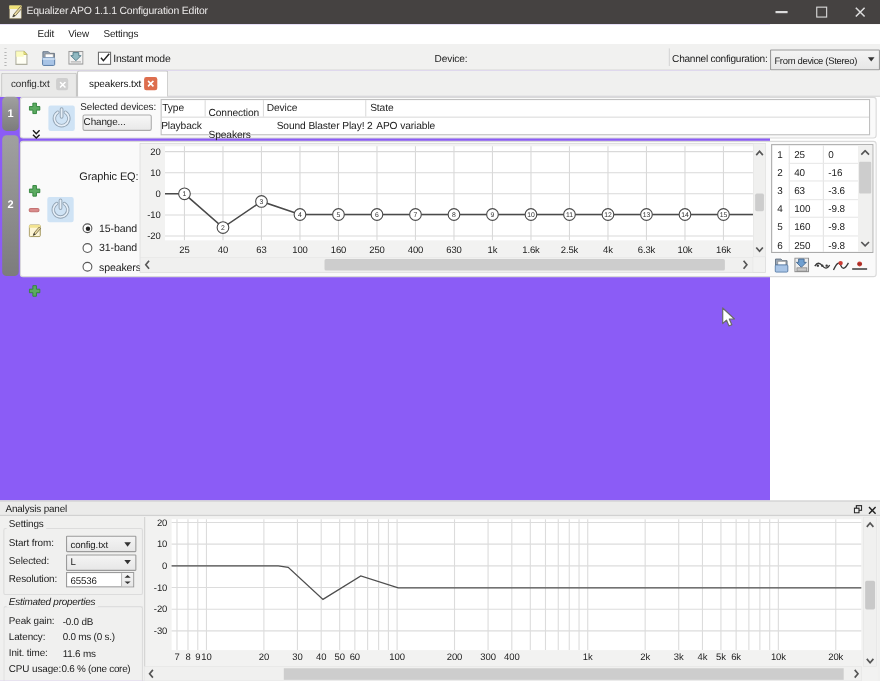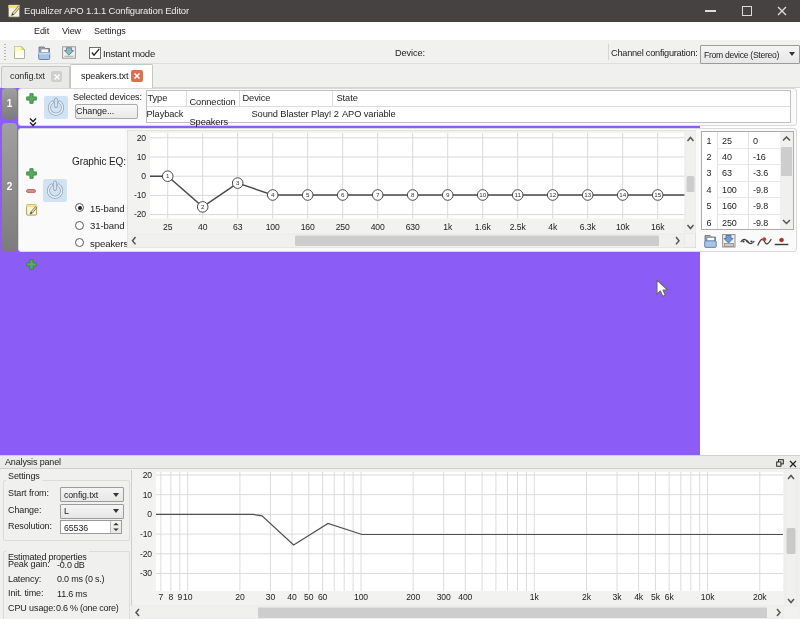--- a/index.html
+++ b/index.html
@@ -303,35 +303,35 @@
 <svg class="abs" style="left:788.5px;top:459.5px;" width="8" height="8" viewBox="0 0 8 8">
       <path d="M1,1 L7,7 M7,1 L1,7" stroke="#222" stroke-width="1.3"></path>
     </svg>
 <div class="abs" style="left:3px;top:480px;width:125px;height:59px;border:1px solid #dcdcdc;border-radius:2px;"></div>
 <div class="abs" style="left:6px;top:470.5px;background:#f0f0ef;padding:0 2px;">Settings</div>
 <div class="abs" style="left:8px;top:488px;">Start from:</div>
 <div class="combo" style="left:60px;top:487px;width:62px;height:13px;">
       <div class="cv" style="font-size:8.8px;">config.txt</div>
       <div class="arrowdn" style="right:4px;top:4.5px;"></div>
     </div>
-<div class="abs" style="left:8px;top:504.5px;">Change:</div>
+<div class="abs" style="left:8px;top:504.5px;">Selected:</div>
 <div class="combo" style="left:60px;top:503.5px;width:62px;height:13px;">
       <div class="cv" style="font-size:8.8px;">L</div>
       <div class="arrowdn" style="right:4px;top:4.5px;"></div>
     </div>
 <div class="abs" style="left:8px;top:521px;">Resolution:</div>
 <div class="abs" style="left:60px;top:520px;width:62px;height:13.5px;background:#fff;border:1px solid #9b9b9b;box-sizing:border-box;"></div>
 <div class="abs" style="left:64px;top:522.5px;font-size:8.8px;">65536</div>
 <div class="abs" style="left:110px;top:520.5px;width:11px;height:12.5px;background:linear-gradient(#f4f4f4,#e7e7e7);border-left:1px solid #bbb;box-sizing:border-box;"></div>
 <svg class="abs" style="left:112px;top:522px;" width="8" height="10" viewBox="0 0 8 10">
  <path d="M1.2,3.2 L4,0.8 L6.8,3.2 Z" fill="#333"></path>
       <path d="M1.2,6.6 L4,9 L6.8,6.6 Z" fill="#333"></path>
 </svg>
 <div class="abs" style="left:3px;top:551px;width:125px;height:70px;border:1px solid #dcdcdc;border-radius:2px;border-bottom:none;"></div>
-<div class="abs" style="left:6px;top:542px;background:#f0f0ef;padding:10px 2px;letter-spacing:-0.2px;">Estimated properties</div>
+<div class="abs" style="left:6px;top:542px;background:#f0f0ef;padding:0 2px;letter-spacing:-0.2px;font-style:italic;">Estimated properties</div>
 <div class="abs" style="left:8px;top:559px;">Peak gain:</div>
     <div class="abs" style="left:57px;top:559.5px;font-size:9px;letter-spacing:-0.2px;">-0.0 dB</div>
 <div class="abs" style="left:8px;top:573.5px;">Latency:</div>
     <div class="abs" style="left:57px;top:574px;font-size:9px;letter-spacing:-0.2px;">0.0 ms (0 s.)</div>
 <div class="abs" style="left:8px;top:588px;">Init. time:</div>
     <div class="abs" style="left:57px;top:588.5px;font-size:9px;letter-spacing:-0.2px;">11.6 ms</div>
 <div class="abs" style="left:8px;top:602.5px;">CPU usage:</div>
     <div class="abs" style="left:56px;top:603px;font-size:9px;letter-spacing:-0.25px;">0.6 % (one core)</div>
 
 <svg class="abs" style="left:131px;top:470px;" width="667" height="149" viewBox="0 0 667 149">

